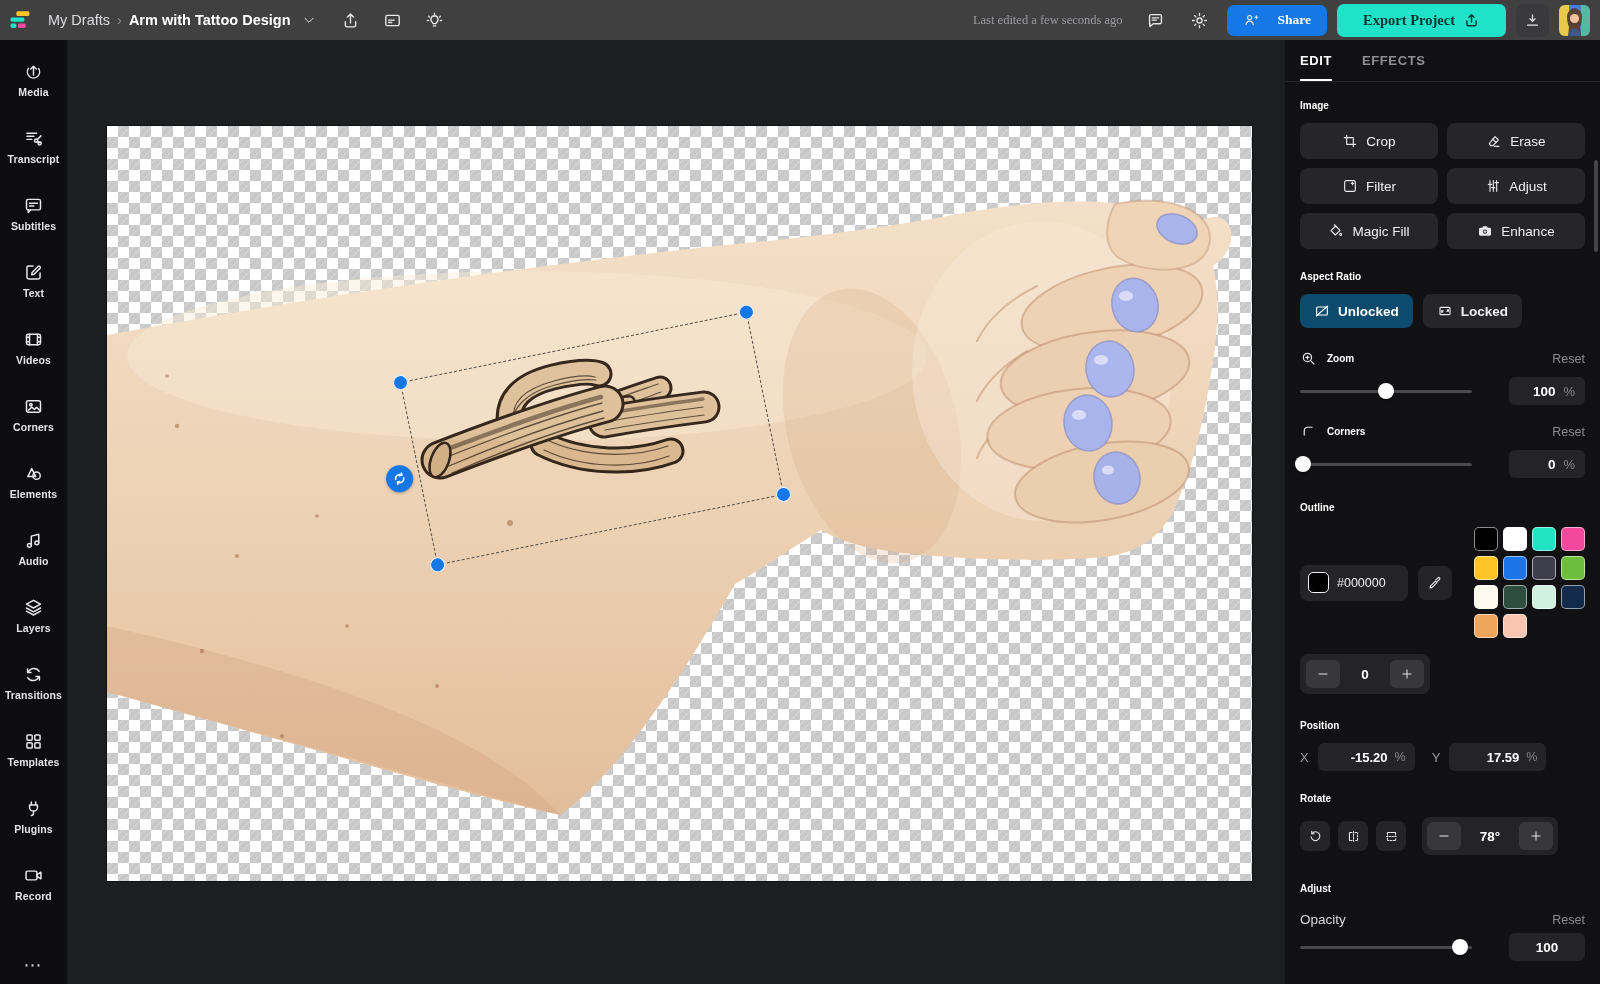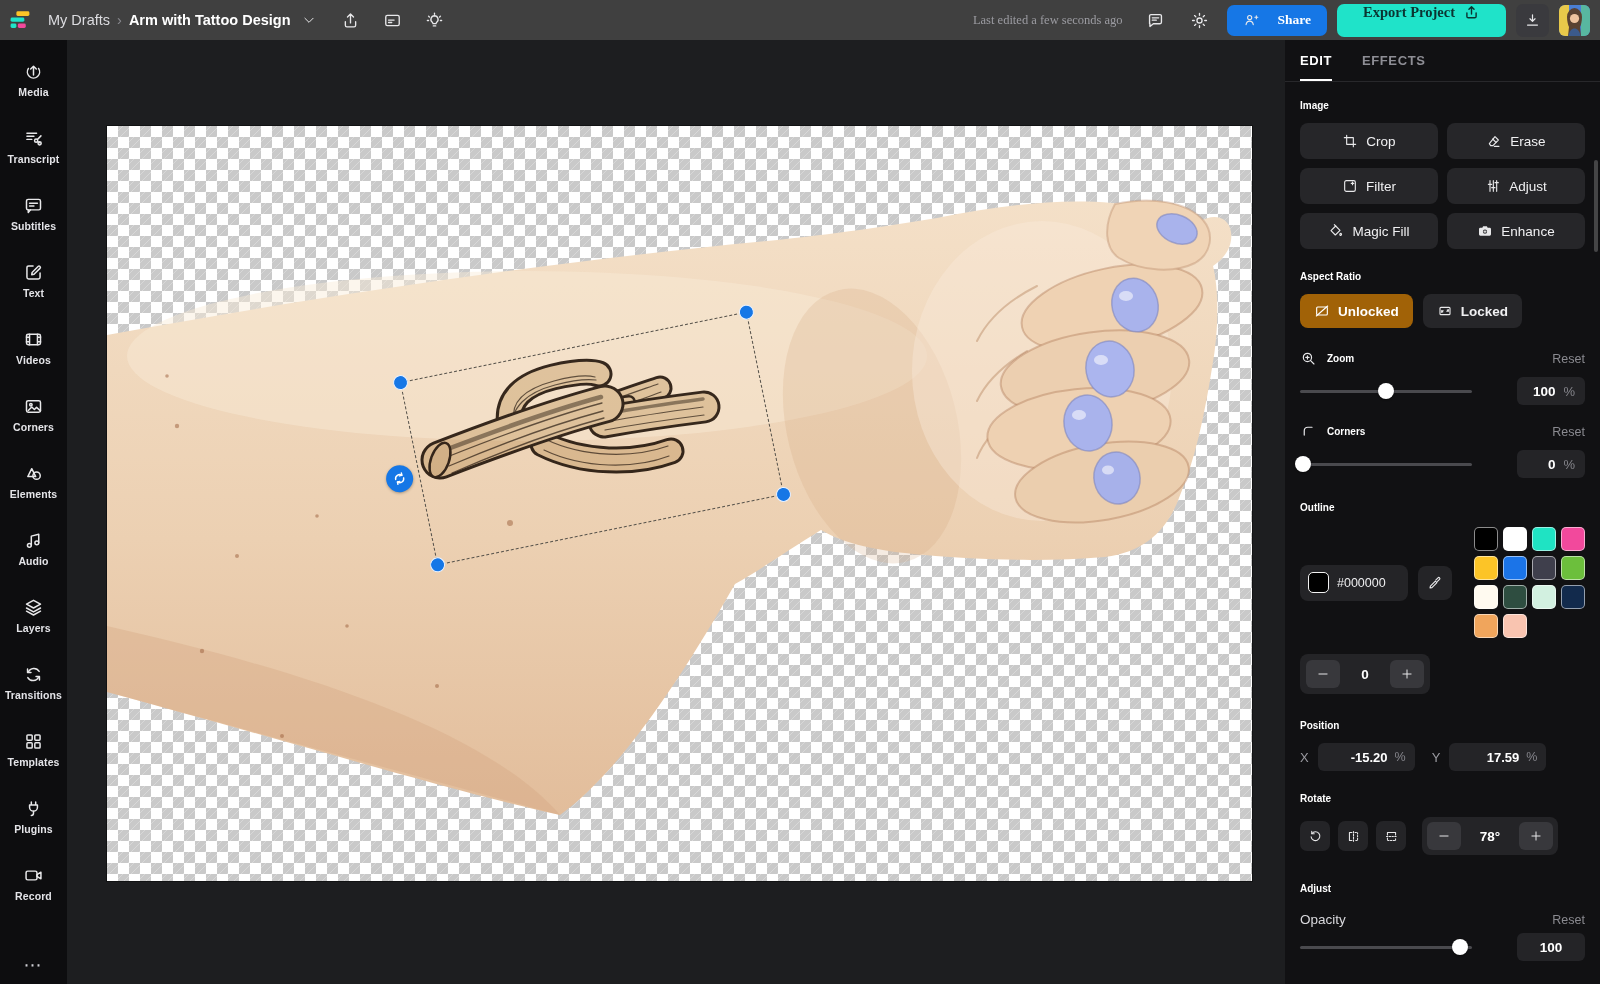--- a/index.html
+++ b/index.html
@@ -17,21 +17,21 @@
   .crumb .sep { color:#8a8a90; }
   .crumb .title { color:#ffffff; font-weight:700; }
   .tb-icon { width:34px; height:34px; display:flex; align-items:center; justify-content:center;
     border-radius:6px; cursor:pointer; }
   .tb-group { display:flex; align-items:center; gap:8px; margin-left:14px; }
   .tb-right { margin-left:auto; display:flex; align-items:center; gap:10px; padding-right:10px;font-family:Liberation Serif, serif; }
   .last-edited { color:#9b9ba1; font-size:12.5px; margin-right:6px; }
   .btn-share { height:31px; padding:0 16px; background:#1677e6; color:#fff; font-weight:700;
     font-size:13.5px; border-radius:7px; display:flex; align-items:center; gap:19px; cursor:pointer; }
   .btn-export { height:33px; padding:0 26px; background:#1fe3c9; color:#0b3431; font-weight:700;
-    font-size:14.5px; border-radius:7px; display:flex; align-items:flex-start; gap:8px; cursor:pointer; }
+    font-size:14.5px; border-radius:7px; display:flex; align-items:center; gap:8px; cursor:pointer; }
   .btn-dl { width:33px; height:33px; background:#3a3a3e; border-radius:7px; display:flex;
     align-items:center; justify-content:center; cursor:pointer; }
   .avatar { width:31px; height:31px; border-radius:6px; overflow:hidden; cursor:pointer; }
 
   
   .sidebar { position:absolute; top:40px; left:0; width:67px; height:944px; background:#0d0d0f;
     display:flex; flex-direction:column; align-items:center; padding-top:6px; z-index:20; }
   .nav-item { width:100%; height:67px; display:flex; flex-direction:column; align-items:center;
     justify-content:center; gap:4px; cursor:pointer; color:#e4e4e8; }
   .nav-item .lbl { font-size:10.5px; font-weight:700; letter-spacing:.1px; }
@@ -66,29 +66,29 @@
     height:100%; display:flex; align-items:center; position:relative; }
   .tab.active { color:#ffffff; }
   .tab.active:after { content:""; position:absolute; left:0; right:0; bottom:0; height:2.5px; background:#fff; }
   .sec-label { font-size:10px; font-weight:700; color:#ffffff; }
   .btn-grid { display:grid; grid-template-columns:1fr 1fr; gap:9px; margin-top:12px; }
   .pbtn { height:36px; background:#262629; border-radius:8px; display:flex; align-items:center;
     justify-content:center; gap:8px; font-size:13.5px; color:#f0f0f2; cursor:pointer; }
   .aspect-row { display:flex; gap:10px; margin-top:12px; }
   .aspect-btn { height:34px; border-radius:8px; padding:0 14px; display:flex; align-items:center;
     gap:8px; font-size:13.5px; font-weight:600; cursor:pointer; background:#262629; color:#f0f0f2; }
-  .aspect-btn.active { background:#a16207; color:#fff; }
+  .aspect-btn.active { background:#0c4a6e; color:#fff; }
   .ctl-head { display:flex; align-items:center; gap:10px; margin-top:22px; }
   .ctl-head .reset { margin-left:auto; color:#8a8a90; font-size:12.5px; cursor:pointer; }
   .ctl-row { display:flex; align-items:center; margin-top:10px; }
   .slider { position:relative; width:172px; height:16px; cursor:pointer; }
   .slider .track { position:absolute; left:0; right:0; top:6.5px; height:3.5px; border-radius:2px; background:#4a4a4e; }
   .slider .knob { position:absolute; top:0; width:16px; height:16px; border-radius:50%; background:#ffffff;
     transform:translateX(-50%); box-shadow:0 1px 2px rgba(0,0,0,.45); }
-  .valbox { margin-left:auto; width:68px; height:28px; background:#242427; border-radius:6px;
+  .valbox { margin-left:auto; width:76px; height:28px; background:#242427; border-radius:6px;
     display:flex; align-items:center; justify-content:flex-end; padding:0 10px; gap:8px; cursor:text; }
   .valbox .val { color:#fff; font-weight:700; font-size:13.5px; }
   .valbox .unit { color:#85858b; font-size:13px; }
   .valbox.center { justify-content:center; }
   .outline-row { display:flex; align-items:center; margin-top:14px; gap:10px; }
   .color-chip { width:108px; height:36px; background:#242427; border-radius:8px; display:flex;
     align-items:center; gap:8px; padding:0 8px; cursor:pointer; }
   .chip-swatch { width:21px; height:21px; border-radius:5px; border:1.5px solid #f2f2f2; }
   .chip-hex { font-size:12.5px; color:#ededef; }
   .tool-btn { width:34px; height:34px; background:#242427; border-radius:8px; display:flex;

